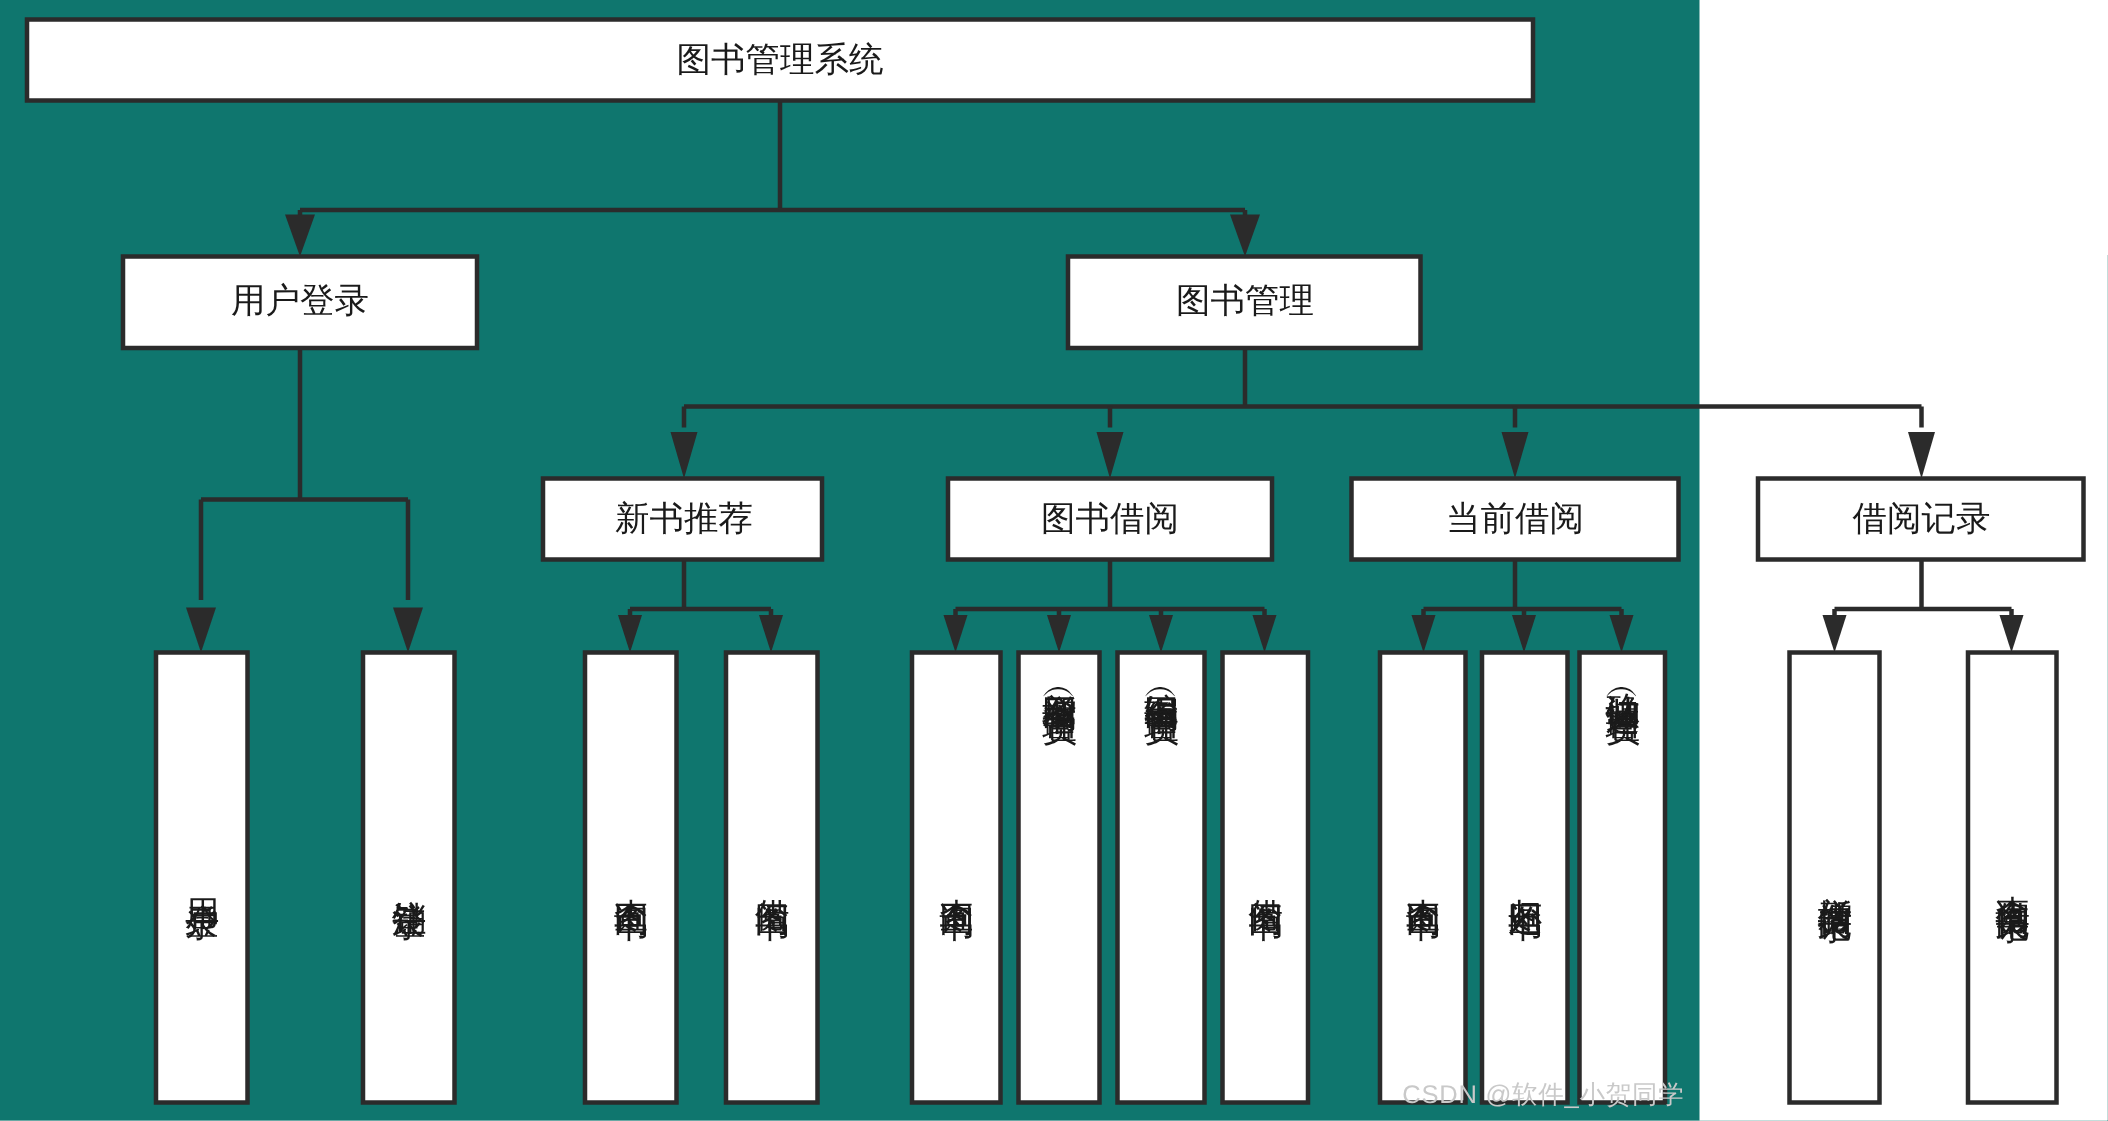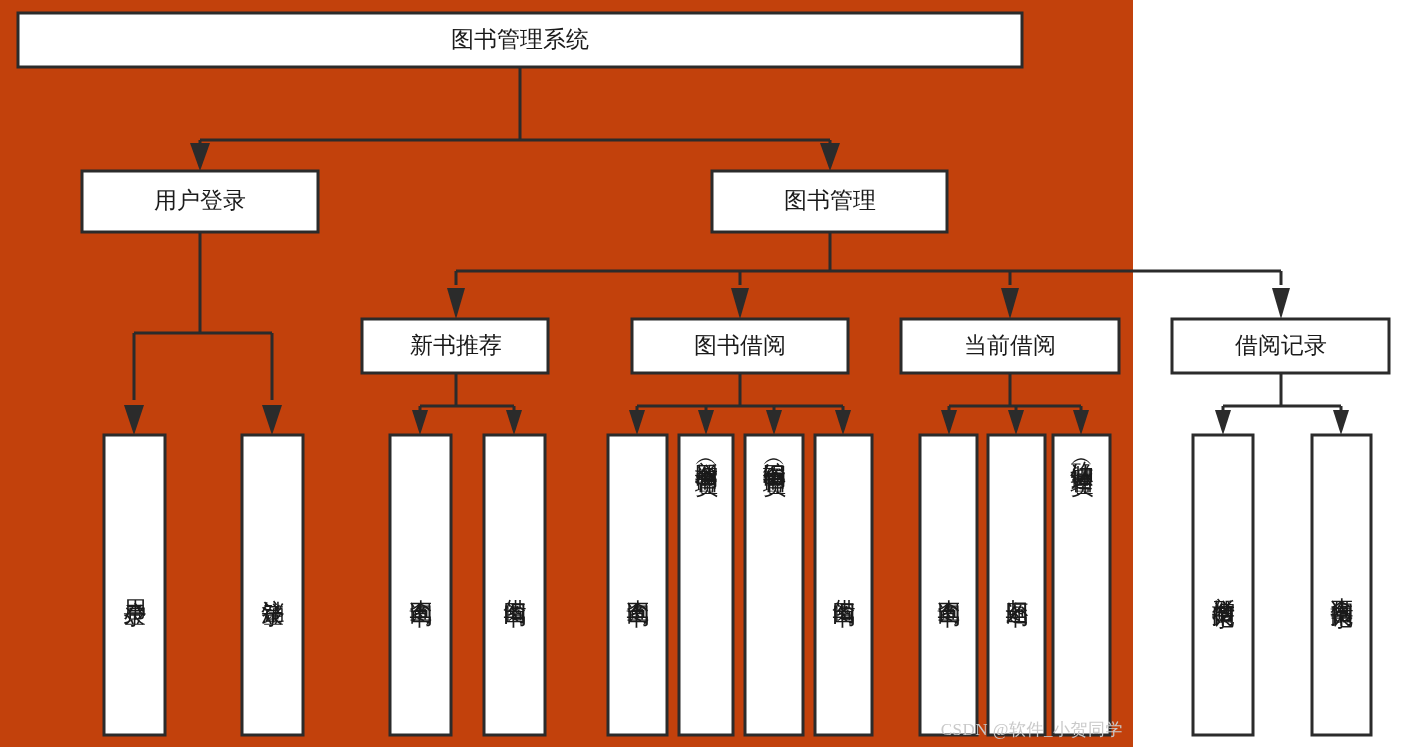--- a/index.html
+++ b/index.html
@@ -1,31 +1,31 @@
 <!DOCTYPE html>
 <html><head>
 <meta charset="utf-8">
 <style>
   html,body{margin:0;padding:0;background:#ffffff;}
   body{width:1405px;height:747px;overflow:hidden;
        font-family:"Liberation Sans","DejaVu Sans",sans-serif;}
-  #diagram-root{position:relative;width:1133px;height:747px;background:#c2410c;}
+  #diagram-root{position:relative;width:1133px;height:747px;background:#0f766e;}
   svg#tree{position:absolute;left:0;top:0;width:1405px;height:747px;}
   .node-box{fill:#ffffff;stroke:#2b2b2b;stroke-width:3;}
   .edge{stroke:#2b2b2b;stroke-width:3;fill:none;}
   .arrow-head{fill:#2b2b2b;stroke:none;}
   .node-label-h{font-family:"Liberation Sans","DejaVu Sans",sans-serif;
         font-size:23px;fill:#1a1a1a;text-anchor:middle;dominant-baseline:middle;}
   .leaf-label{position:absolute;display:flex;align-items:center;justify-content:center;
         writing-mode:vertical-rl;text-orientation:upright;
         font-family:"Liberation Sans","DejaVu Sans",sans-serif;
         font-size:23px;line-height:1.12;color:#1a1a1a;letter-spacing:2px;
         white-space:nowrap;pointer-events:none;}
   .watermark{position:absolute;right:10px;bottom:6px;
-        font-family:Liberation Serif, serif;
+        font-family:Liberation Sans, sans-serif;
         font-size:17px;color:#c9c9c9;letter-spacing:.5px;white-space:nowrap;}
 </style>
 </head>
 <body>
 
 <div id="diagram-root">
 
   <svg id="tree" viewBox="0 0 1405 747" xmlns="http://www.w3.org/2000/svg">
 
     <g>

